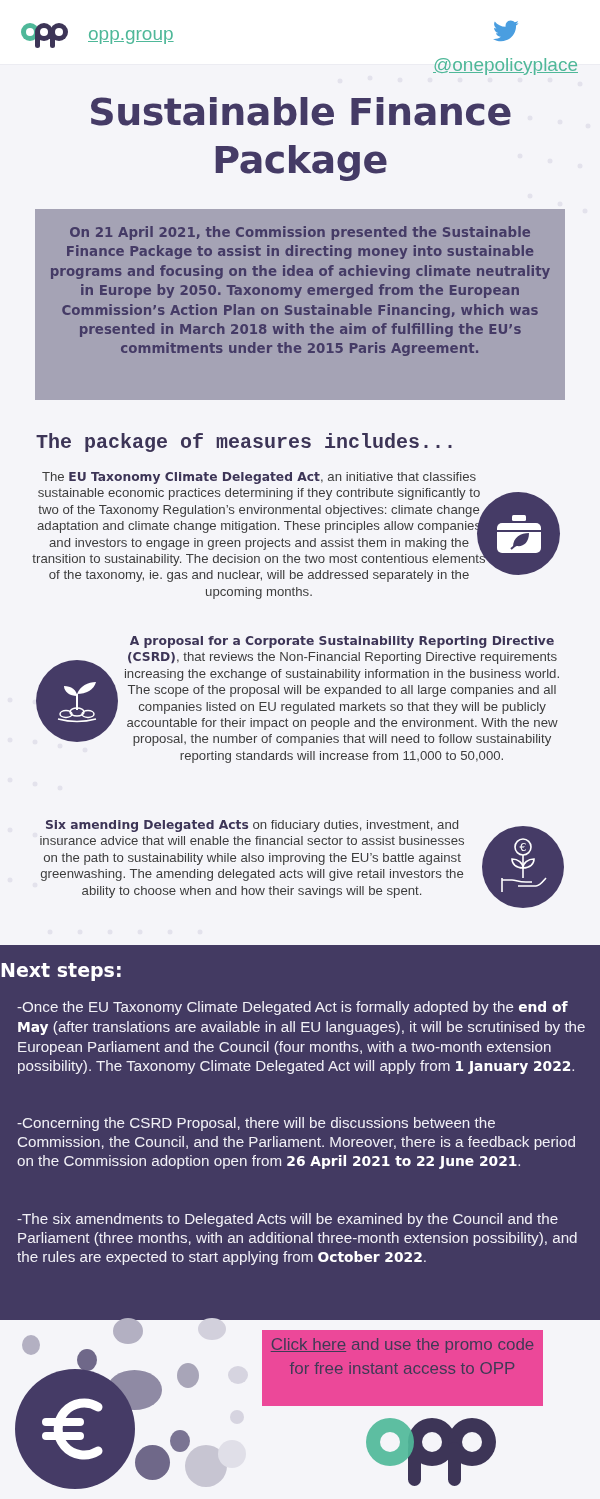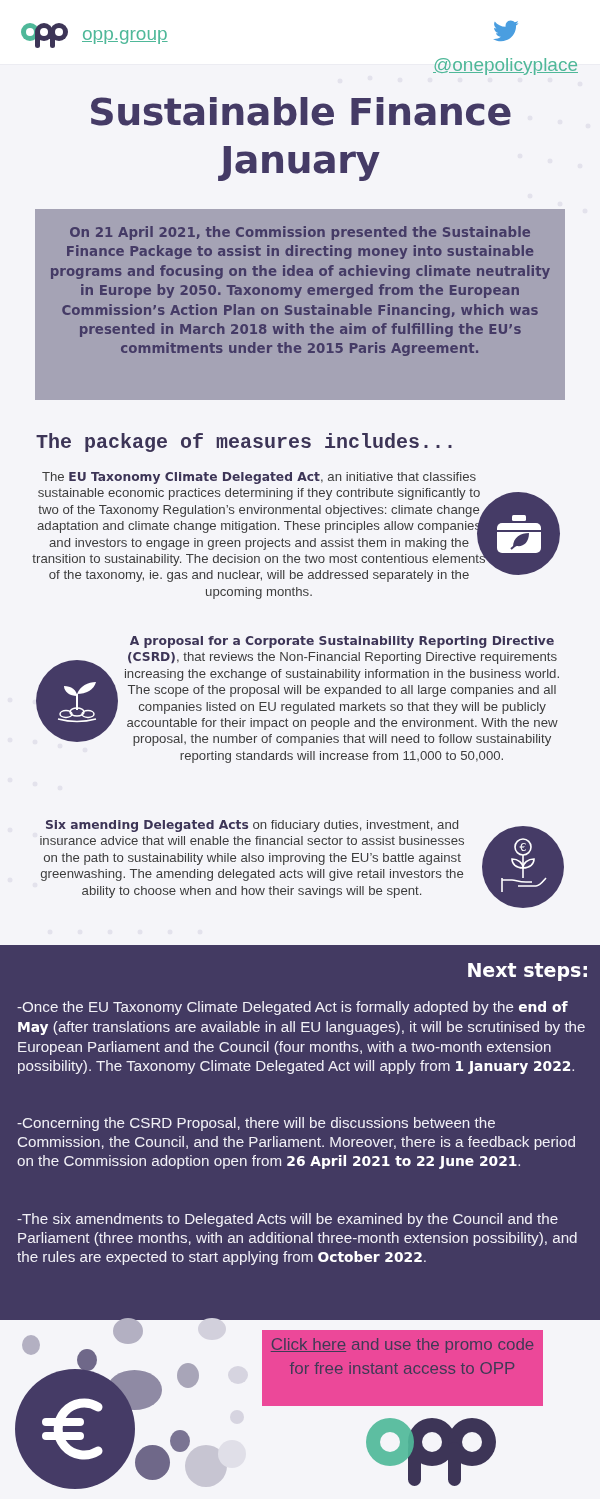--- a/index.html
+++ b/index.html
@@ -1,39 +1,39 @@
 <!DOCTYPE html>
 <html><head>
 <meta charset="utf-8">
 <style>
   * { box-sizing: border-box; margin: 0; padding: 0; }
   html, body { width: 600px; height: 1499px; background: #f5f5f9; overflow: hidden; }
   body { font-family: "Liberation Sans", sans-serif; color: #3a3a3a; position: relative; }
 
   .topbar { position: absolute; left: 0; top: 0; width: 600px; height: 65px; background: #ffffff; border-bottom: 1px solid #ececf2; }
-  .brand { position: absolute; left: 20px; top: 20px; display: flex; align-items: center; gap: 14px; }
+  .brand { position: absolute; left: 20px; top: 20px; display: flex; align-items: center; gap: 20px; }
   .brand-logo { width: 48px; height: 28px; position: relative; }
   .link { color: #4fb899; text-decoration: underline; font-size: 19px; }
   .twitter { position: absolute; right: 22px; top: 20px; display: flex; align-items: center; gap: 6px; flex-direction: column; }
 
   .dots-bg { position: absolute; pointer-events: none; }
 
   .title { position: absolute; left: 40px; top: 88px; width: 520px; text-align: center; font-family: "DejaVu Sans", sans-serif; font-weight: bold; font-size: 38px; line-height: 48px; color: #453b66; letter-spacing: -0.5px; }
 
   .intro { position: absolute; left: 35px; top: 209px; width: 530px; height: 191px; background: #a5a3b5; padding: 14px 8px 0 8px; text-align: center; font-family: "DejaVu Sans", sans-serif; font-weight: bold; font-size: 13.4px; line-height: 19.4px; color: #453b66; }
 
   .section-title { position: absolute; left: 36px; top: 431px; font-family: Liberation Mono, monospace; font-weight: bold; font-size: 20px; color: #3d3557; }
 
   .measure { position: absolute; text-align: center; font-size: 13.2px; line-height: 16.4px; color: #3d3d3d; }
   .measure b { font-family: "DejaVu Sans", sans-serif; font-weight: bold; color: #3d3557; font-size: 12.3px; }
 
   .icon-circle { position: absolute; border-radius: 50%; background: #453b66; display: flex; align-items: center; justify-content: center; }
 
   .next { position: absolute; left: 0; top: 945px; width: 600px; height: 375px; background: #433a62; color: #ffffff; }
-  .next-title { position: absolute; top: 14px; width: 589px; text-align: right; font-family: "DejaVu Sans", sans-serif; font-weight: bold; font-size: 19px; }
+  .next-title { position: absolute; top: 14px; width: 589px; text-align: left; font-family: "DejaVu Sans", sans-serif; font-weight: bold; font-size: 19px; }
   .next p { position: absolute; left: 17px; width: 570px; font-size: 15.2px; line-height: 19px; color: #f1f0f6; }
   .next p b { font-family: "DejaVu Sans", sans-serif; font-weight: bold; font-size: 13.8px; color: #ffffff; }
 
   .promo { position: absolute; left: 262px; top: 1330px; width: 281px; height: 76px; background: #ec4899; text-align: center; font-size: 17px; line-height: 24px; color: #3f3a55; padding-top: 3px; }
   .promo a { color: #3f3a55; text-decoration: underline; }
   .promo .code { font-family: "DejaVu Sans", sans-serif; font-weight: bold; font-size: 16px; color: #3d3557; }
 
   .bubble { position: absolute; border-radius: 50%; }
 </style>
 </head>
@@ -110,21 +110,21 @@
       <circle cx="80" cy="252" r="2.5"></circle>
       <circle cx="110" cy="252" r="2.5"></circle>
       <circle cx="140" cy="252" r="2.5"></circle>
       <circle cx="170" cy="252" r="2.5"></circle>
       <circle cx="200" cy="252" r="2.5"></circle>
   </g>
 </svg>
 
 <h1 class="title">
   <span>Sustainable Finance</span><br>
-  <span>January</span>
+  <span>Package</span>
 </h1>
 
 <div class="intro">
   <span>On 21 April 2021, the Commission presented the Sustainable Finance Package to assist in directing money into sustainable programs and focusing on the idea of achieving climate neutrality in Europe by 2050. Taxonomy emerged from the European Commission’s Action Plan on Sustainable Financing, which was presented in March 2018 with the aim of fulfilling the EU’s commitments under the 2015 Paris Agreement.</span>
 </div>
 
 <h2 class="section-title">The package of measures includes...</h2>
 
 <div class="measure" style="left:30px;top:469px;width:458px;">
   <span>The </span><b>EU Taxonomy Climate Delegated Act</b><span>, an initiative that classifies sustainable economic practices determining if they contribute significantly to two of the Taxonomy Regulation’s environmental objectives: climate change adaptation and climate change mitigation.  These principles allow companies and investors to engage in green projects and assist them in making the transition to sustainability. The decision on the two most contentious elements of the taxonomy, ie. gas and nuclear, will be addressed separately in the upcoming months.</span>

